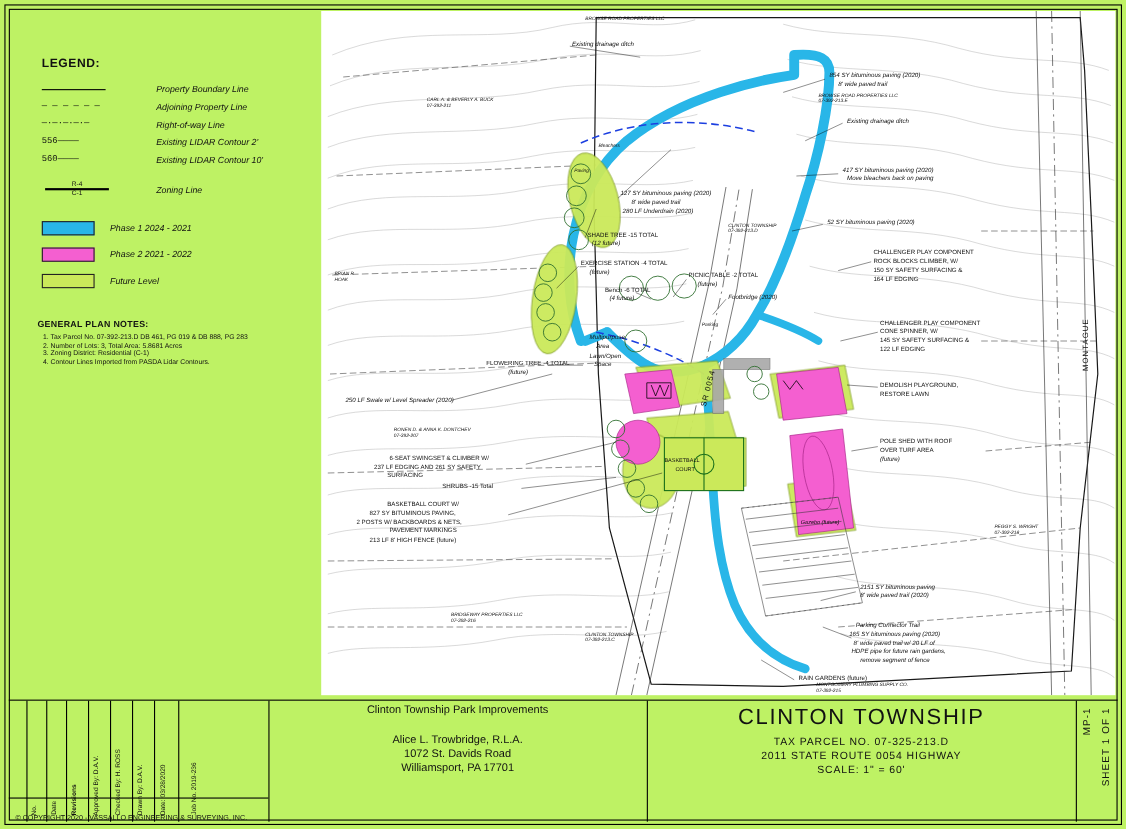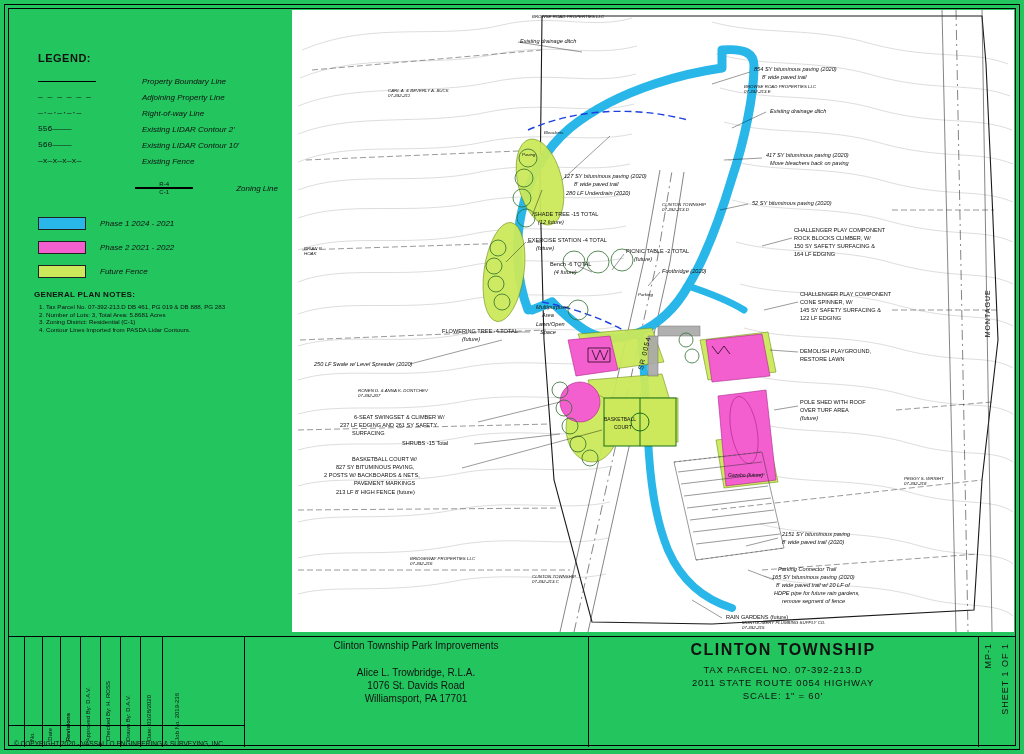--- a/index.html
+++ b/index.html
@@ -1,18 +1,18 @@
 <!DOCTYPE html>
 <html><head>
 <meta charset="utf-8">
 <style>
   html,body{margin:0;padding:0;background:#ffffff;}
   body{width:1024px;height:754px;position:relative;overflow:hidden;
        font-family:"Liberation Sans", sans-serif;color:#111;}
-  .sheet{position:absolute;left:0;top:0;width:1024px;height:754px;background:#22c55e;}
+  .sheet{position:absolute;left:0;top:0;width:1024px;height:754px;background:#bef264;}
   .border-outer{position:absolute;left:4px;top:4px;right:4px;bottom:4px;border:1px solid #000;}
   .border-inner{position:absolute;left:8px;top:8px;right:8px;bottom:8px;border:1px solid #000;}
 
   
   .legend{position:absolute;left:38px;top:52px;width:240px;}
   .legend-title{font-size:11px;font-weight:bold;letter-spacing:.5px;margin-bottom:10px;}
   .legend-row{display:flex;align-items:center;height:14px;margin-bottom:2px;}
   .legend-key{width:64px;flex:0 0 64px;display:flex;align-items:center;justify-content:flex-start;
        position:relative;height:14px;}
   .legend-dash{font-size:8px;line-height:14px;letter-spacing:0px;white-space:nowrap;font-family:"Liberation Mono", monospace;}
@@ -49,21 +49,21 @@
   .vtxt{writing-mode:vertical-rl;transform:rotate(180deg);font-size:6px;white-space:nowrap;}
   .vtxt.b{font-weight:bold;}
   .tb-center{position:absolute;left:236px;top:0;width:344px;bottom:0;border-right:1px solid #000;text-align:center;}
   .tb-right{position:absolute;left:580px;top:0;width:390px;bottom:0;border-right:1px solid #000;text-align:center;}
   .tb-sheet{position:absolute;left:970px;top:0;right:0;bottom:0;}
   .t1{font-size:12.5px;letter-spacing:3px;margin-top:12px;}
   .t2{font-size:10px;margin-top:3px;}
   .t3{font-size:10px;margin-top:16px;}
   .t4{font-size:10px;margin-top:2px;}
   .r1{font-size:10.5px;letter-spacing:1.2px;margin-top:10px;}
-  .r2{font-size:16px;font-weight:bold;letter-spacing:1.5px;margin-top:4px;}
+  .r2{font-size:20px;font-weight:normal;letter-spacing:1.5px;margin-top:4px;}
   .r3{font-size:9.5px;letter-spacing:.8px;margin-top:5px;}
   .r4{font-size:9.5px;letter-spacing:.8px;margin-top:2px;}
   .r5{font-size:9.5px;letter-spacing:.8px;margin-top:2px;}
   .r6{font-size:9.5px;letter-spacing:.8px;margin-top:2px;}
   .copyright{position:absolute;left:10px;bottom:-2px;font-size:6.5px;}
   .tb-rowline{position:absolute;left:0;right:0;border-top:1px solid #000;}
 </style>
 </head>
 <body>
 
@@ -104,49 +104,43 @@
     </div>
 
     <div class="legend-row">
       <div class="legend-key">
           <span class="legend-dash">560</span>
           <span class="legend-dash">————</span>
         </div>
       <div class="legend-label">Existing LIDAR Contour 10'</div>
     </div>
 
-    <div class="legend-row">
-      <div class="legend-key">
-          <span class="legend-dash">—x—x—x—x—</span>
-        </div>
-      <div class="legend-label">Existing Fence</div>
-    </div>
-
-    <div class="legend-row" style="height:24px;margin-top:8px;justify-content:flex-end;">
+
+    <div class="legend-row" style="height:24px;margin-top:8px;">
       <div class="legend-key" style="flex-direction:column;justify-content:center;">
         <div class="zoning-tag">R-4</div>
         <div class="ln thick" style="width:58px;"></div>
         <div class="zoning-tag">C-1</div>
       </div>
       <div class="legend-label">Zoning Line</div>
     </div>
 
     <div style="height:12px;"></div>
 
     <div class="legend-row2">
       <div class="legend-sw" style="background:#29b6e8;"></div>
       <div class="legend-label2">Phase 1 2024 - 2021</div>
     </div>
     <div class="legend-row2">
       <div class="legend-sw" style="background:#f45fd0;"></div>
       <div class="legend-label2">Phase 2 2021 - 2022</div>
     </div>
     <div class="legend-row2">
       <div class="legend-sw" style="background:#cbe95a;"></div>
-      <div class="legend-label2">Future Fence</div>
+      <div class="legend-label2">Future Level</div>
     </div>
   </div>
 
   <div class="gen-notes">
     <h4>GENERAL PLAN NOTES:</h4>
     <ol>
       <li>Tax Parcel No. 07-392-213.D DB 461, PG 019 &amp; DB 888, PG 283</li>
       <li>Number of Lots: 3, Total Area: 5.8681 Acres</li>
       <li>Zoning District: Residential (C-1)</li>
       <li>Contour Lines Imported from PASDA Lidar Contours.</li>
@@ -461,27 +455,27 @@
     <div class="tb-col" style="left:132px;width:22px;">
       <div class="vtxt" style="position:absolute;left:6px;bottom:6px;">Date:  03/28/2020</div>
     </div>
     <div class="tb-col" style="left:154px;width:82px;">
       <div class="vtxt" style="position:absolute;left:12px;bottom:6px;">Job No. 2019-236</div>
     </div>
 
     <div class="tb-center">
       <div class="t2">Clinton Township Park Improvements</div>
       <div class="t3">Alice L. Trowbridge, R.L.A.</div>
-      <div class="t4">1076 St. Davids Road</div>
+      <div class="t4">1072 St. Davids Road</div>
       <div class="t4">Williamsport, PA 17701</div>
     </div>
 
     <div class="tb-right">
       <div class="r2">CLINTON TOWNSHIP</div>
-      <div class="r3">TAX PARCEL NO. 07-392-213.D</div>
+      <div class="r3">TAX PARCEL NO. 07-325-213.D</div>
       <div class="r4">2011 STATE ROUTE 0054 HIGHWAY</div>
       <div class="r6">SCALE: 1" = 60'</div>
     </div>
 
     <div class="tb-sheet">
       <div class="vtxt" style="position:absolute;left:5px;top:6px;font-size:9px;letter-spacing:1px;">MP-1</div>
       <div class="vtxt" style="position:absolute;left:22px;top:6px;font-size:9px;letter-spacing:1px;">SHEET 1 OF 1</div>
     </div>
 
     <div class="tb-rowline" style="top:88px;left:0;width:236px;"></div>

